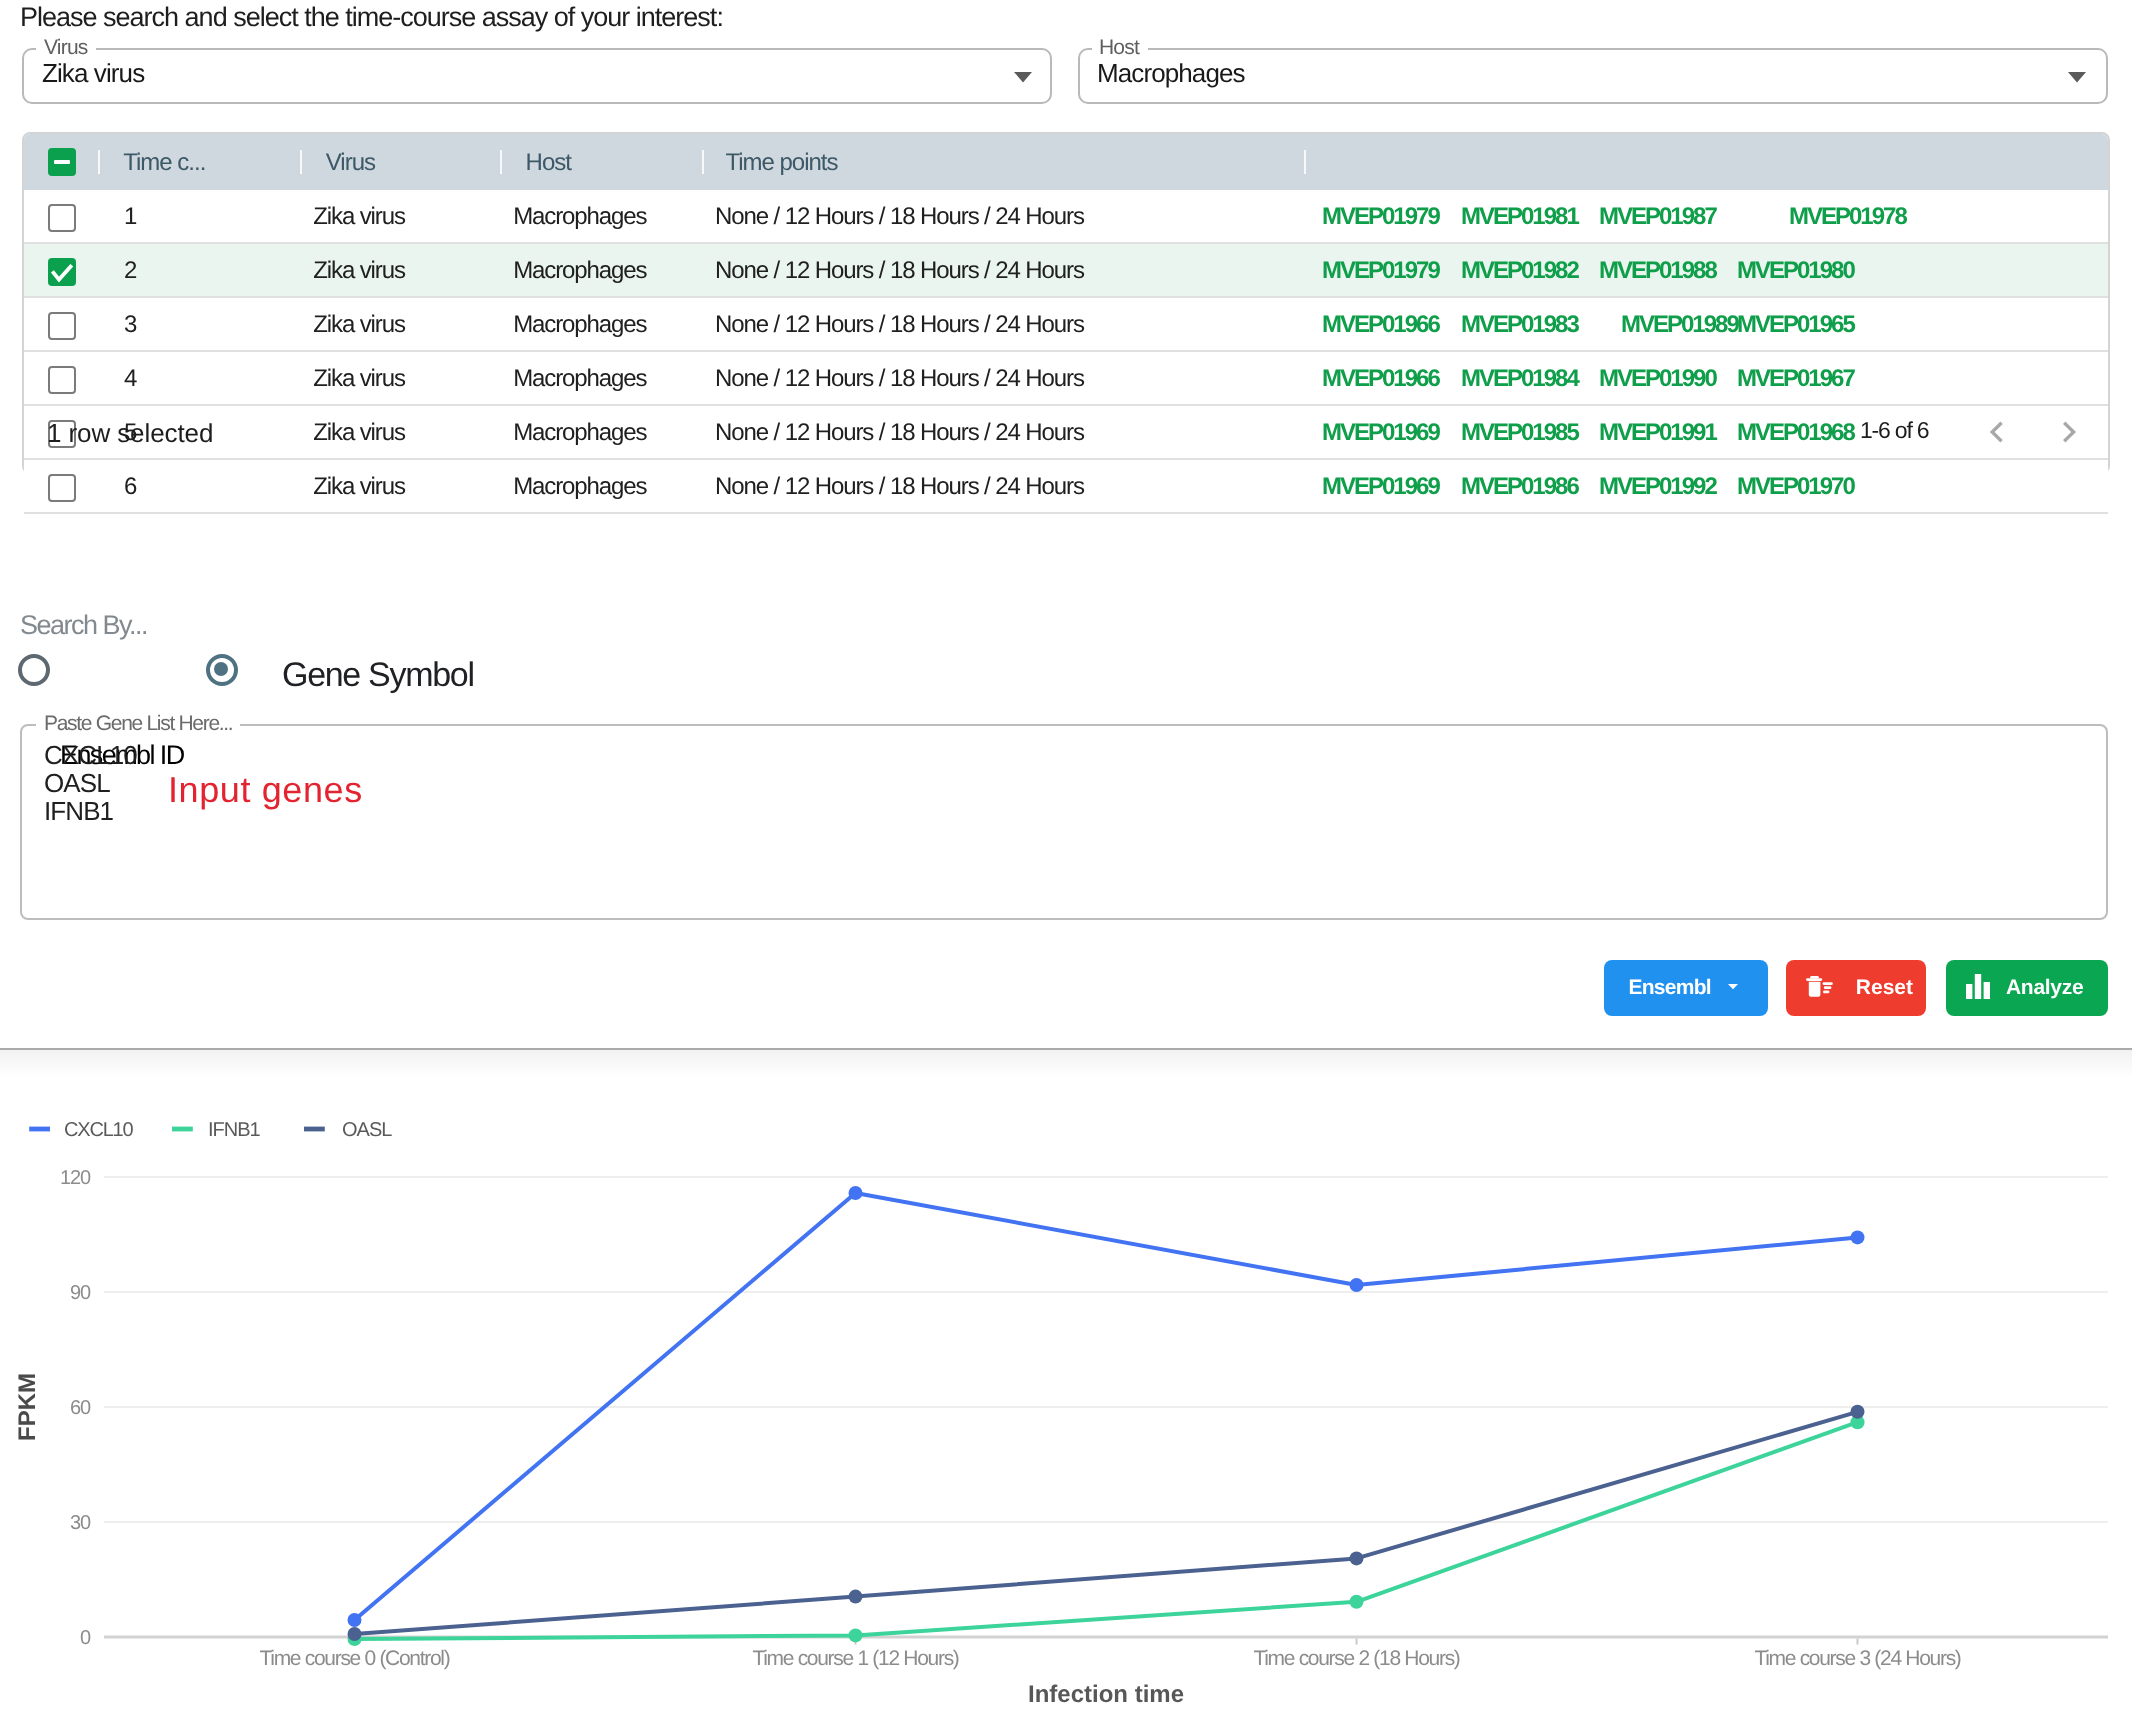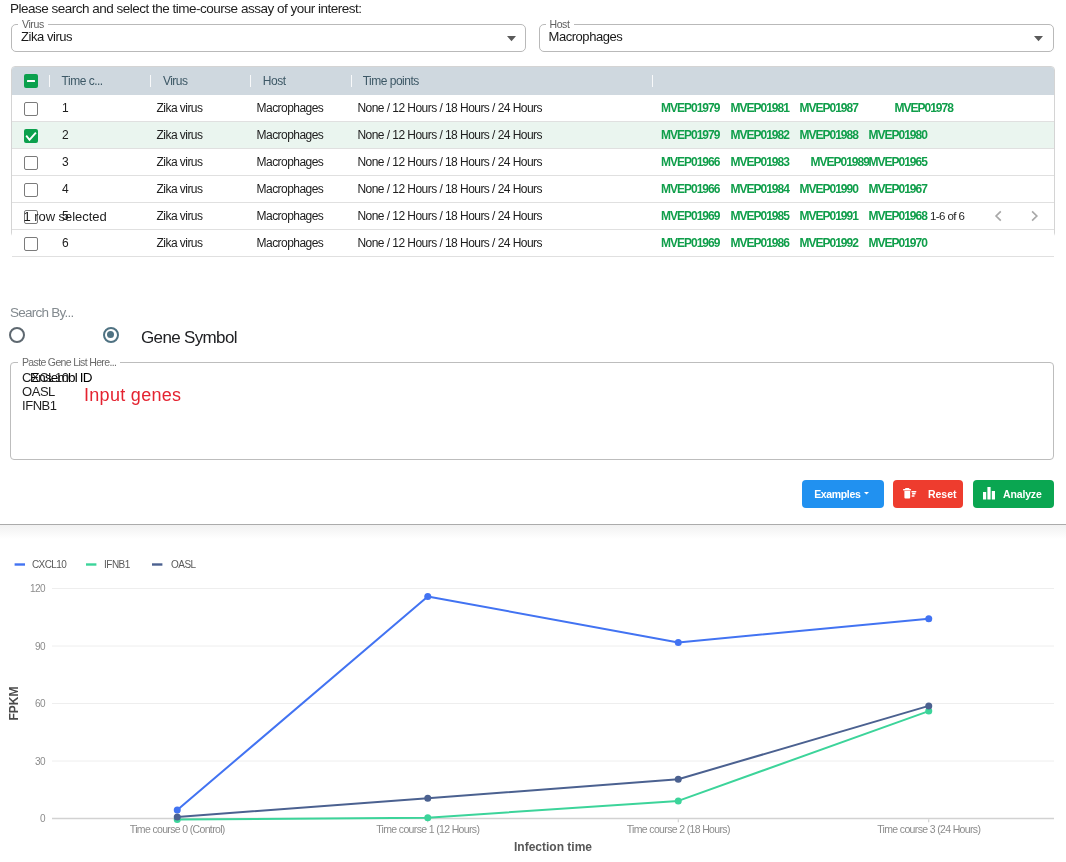--- a/index.html
+++ b/index.html
@@ -168,21 +168,21 @@
 <div class="abs radio on" style="left:102.5px; top:326.5px;"></div>
 <div class="abs" style="left:125px; top:327.5px; font-size:17px; letter-spacing:-0.65px; color:#202124;margin-left:16px;">Gene Symbol</div>
 
 <div class="abs gfield">
   <span class="lbl">Paste Gene List Here...</span>
   <div class="glist">CXCL10<br>OASL<br>IFNB1</div>
   <div class="redtxt">Input genes</div>
 </div>
 
 <div class="btn" style="left:801.5px; width:82px; background:#2191f0;">
-  <span style="position:absolute; left:12.7px; top:0; letter-spacing:-0.35px;">Examples</span>
+  <span style="position:absolute; left:12.7px; top:0; letter-spacing:-0.35px;">Ensembl</span>
   <svg width="6" height="4" style="position:absolute; left:62.3px; top:12.3px;">
       <path d="M0 0 L5 0 L2.5 2.6 Z" fill="#fff"></path>
     </svg>
 </div>
 <div class="btn" style="left:893px; width:70px; background:#ee3c2e;padding-left:12px;">
   <svg width="15" height="12" style="position:absolute; left:9.8px; top:8.4px;" viewBox="0 0 15 12">
     <rect x="2.1" y="0" width="4.3" height="1.3" rx="0.65" fill="#fff"></rect>
     <rect x="0" y="1.1" width="8.1" height="1.4" rx="0.7" fill="#fff"></rect>
     <path d="M1.4 2.9 h5.8 v6.5 a1 1 0 0 1 -1 1 h-3.8 a1 1 0 0 1 -1 -1 Z" fill="#fff"></path>
     <rect x="8.3" y="3.1" width="5.1" height="1.45" rx="0.7" fill="#fff"></rect>

